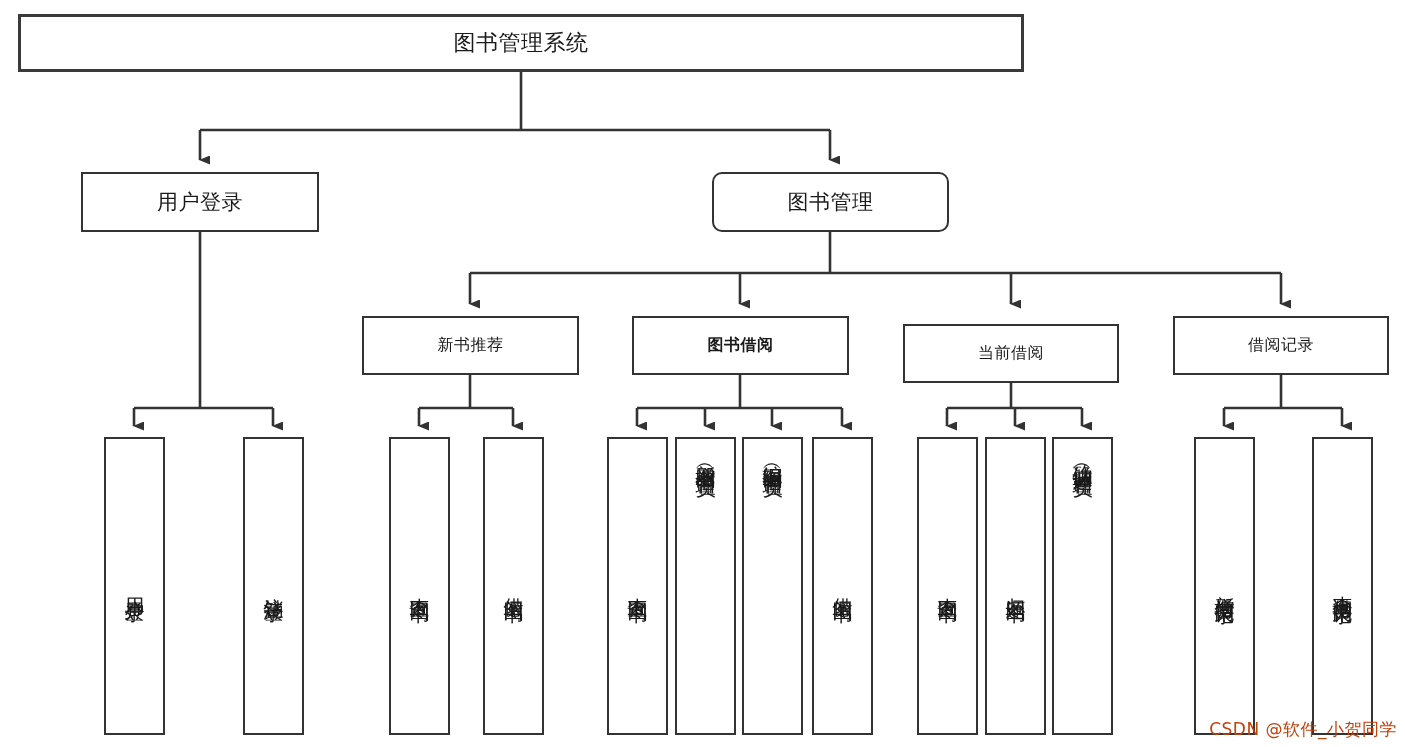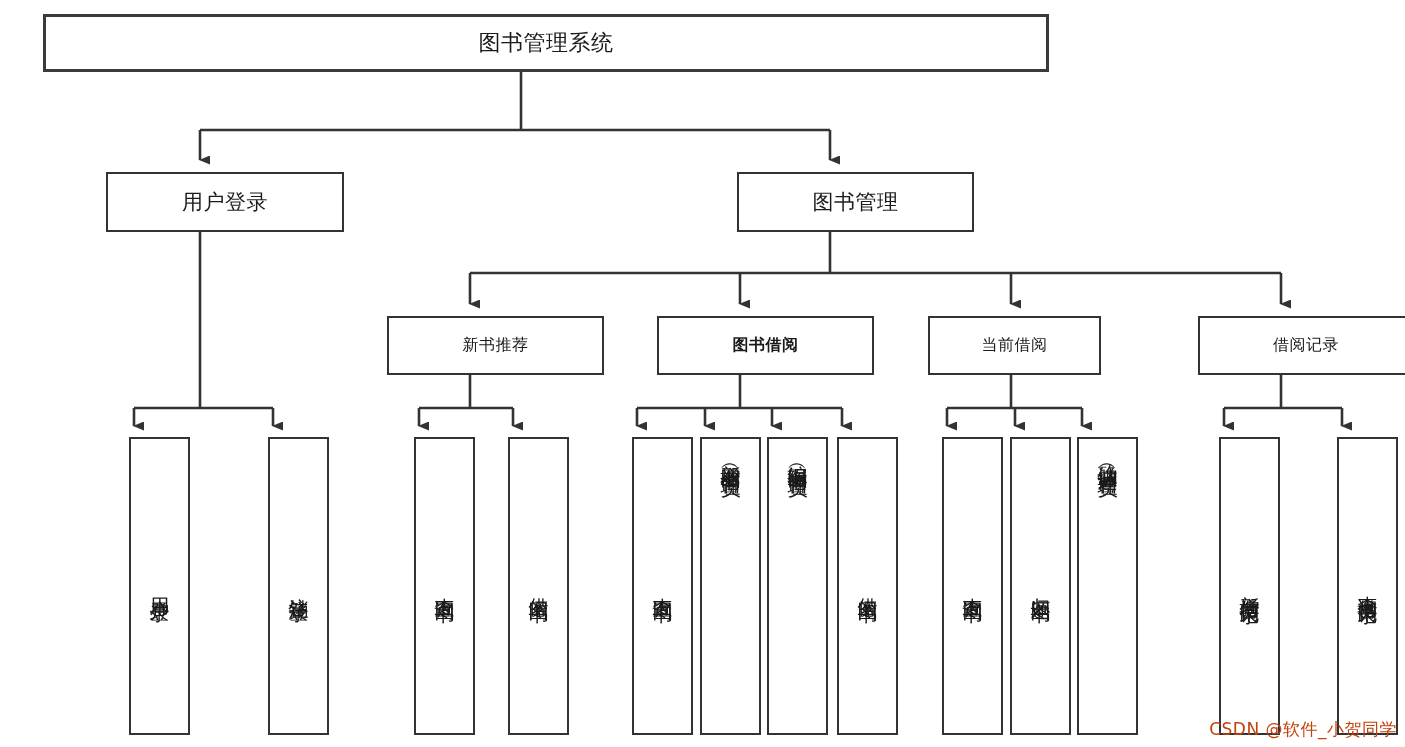--- a/index.html
+++ b/index.html
@@ -28,21 +28,20 @@
   }
   .node {
     position: absolute;
     box-sizing: border-box;
     background: #ffffff;
     border: 2px solid #333333;
     display: flex;
     align-items: center;
     justify-content: center;
     color: #1a1a1a;
-    margin-left: 25px;
   }
   .node.root {
     border-width: 3px;
     border-color: #3a3a3a;
   }
   .node-label {
     display: block;
     text-align: center;
     line-height: 1.15;
     color: #1a1a1a;
@@ -149,31 +148,31 @@
     </g>
   </svg>
 
   <div class="node root" style="left:18px; top:14px; width:1006px; height:58px;">
     <span class="node-label">图书管理系统</span>
   </div>
 
   <div class="node level2" style="left:81px; top:172px; width:238px; height:60px;">
     <span class="node-label">用户登录</span>
   </div>
-  <div class="node level2" style="left:712px; top:172px; width:237px; height:60px;">
+  <div class="node level2" style="left:712px; top:172px; width:237px; height:60px;border-radius:10px;">
     <span class="node-label">图书管理</span>
   </div>
 
   <div class="node level3" style="left:362px; top:316px; width:217px; height:59px;">
     <span class="node-label">新书推荐</span>
   </div>
   <div class="node level3" style="left:632px; top:316px; width:217px; height:59px;font-weight:bold;">
     <span class="node-label">图书借阅</span>
   </div>
-  <div class="node level3" style="left:903px; top:316px; width:173px; height:59px;">
+  <div class="node level3" style="left:903px; top:324px; width:216px; height:59px;">
     <span class="node-label">当前借阅</span>
   </div>
   <div class="node level3" style="left:1173px; top:316px; width:216px; height:59px;">
     <span class="node-label">借阅记录</span>
   </div>
 
   <div class="node leaf short-label" style="left:104px; top:437px; width:61px; height:298px;">
     <span class="node-label">用户登录</span>
   </div>
   <div class="node leaf short-label" style="left:243px; top:437px; width:61px; height:298px;">

